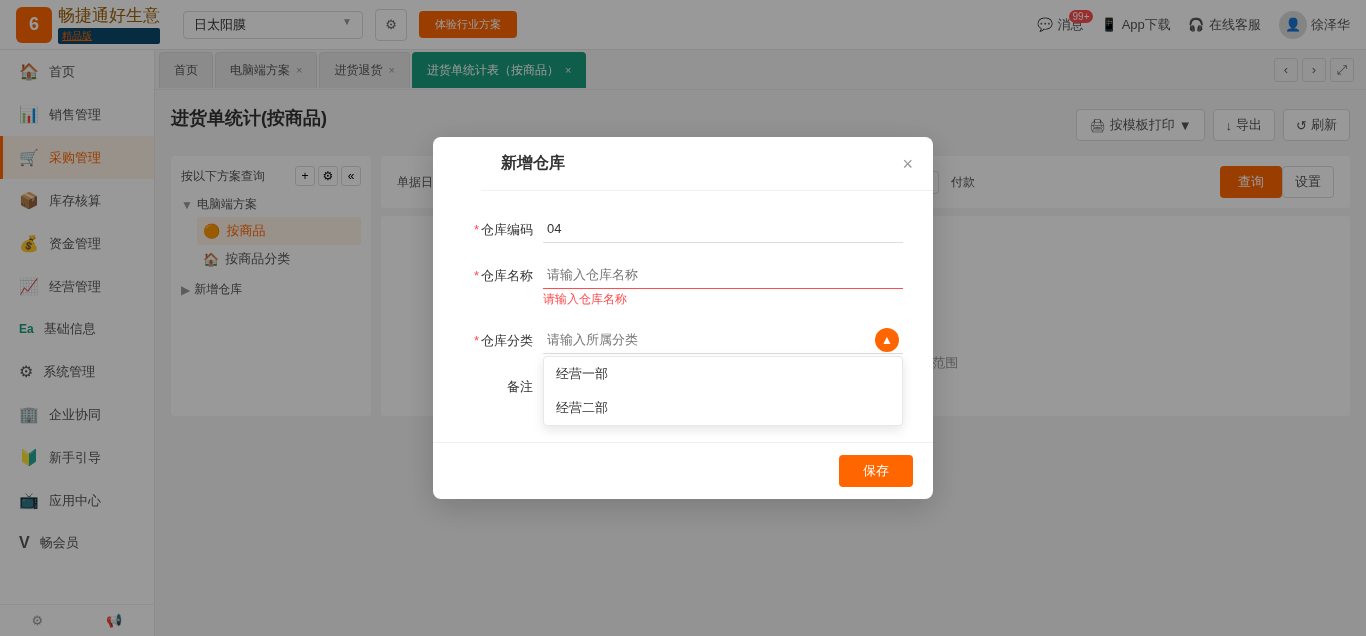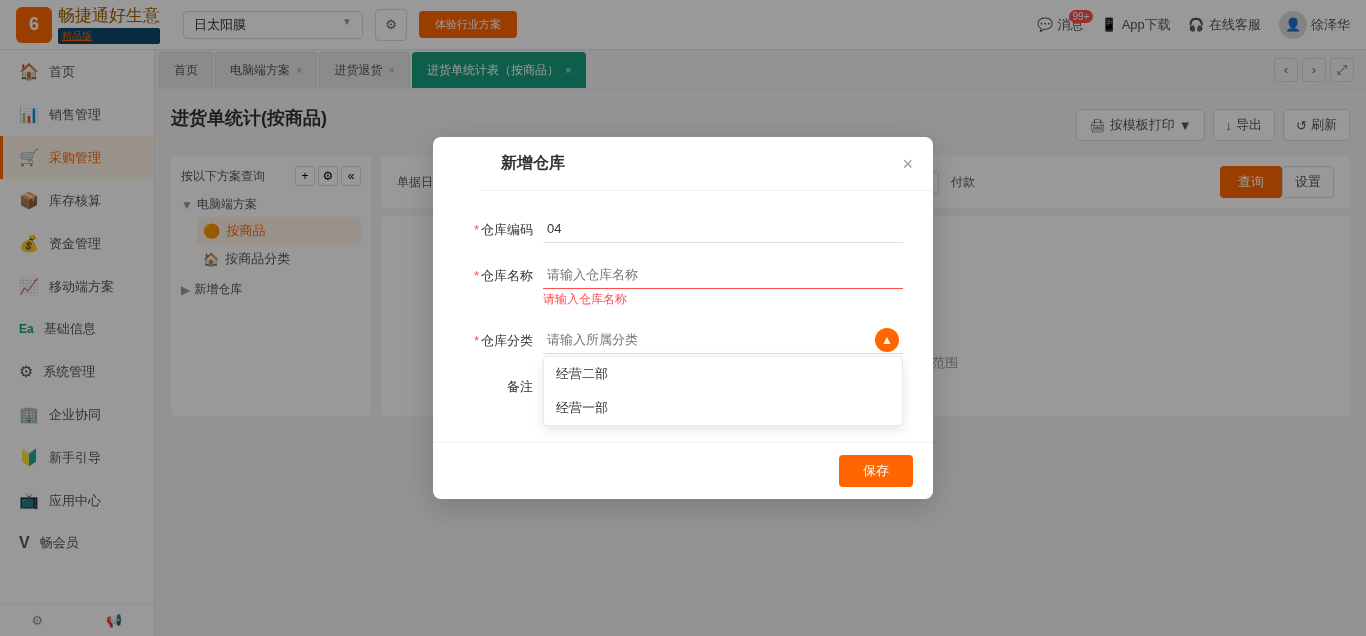--- a/index.html
+++ b/index.html
@@ -331,21 +331,21 @@
     <div class="sidebar-item">
       <span class="sidebar-icon">📦</span>
       <span>库存核算</span>
     </div>
     <div class="sidebar-item">
       <span class="sidebar-icon">💰</span>
       <span>资金管理</span>
     </div>
     <div class="sidebar-item">
       <span class="sidebar-icon">📈</span>
-      <span>移动端方案</span>
+      <span>经营管理</span>
     </div>
     <div class="sidebar-item">
       <span class="sidebar-icon" style="font-style:normal;font-size:12px;font-weight:bold;color:#1a9d7f;">Ea</span>
       <span>基础信息</span>
     </div>
     <div class="sidebar-item">
       <span class="sidebar-icon">⚙</span>
       <span>系统管理</span>
     </div>
     <div class="sidebar-item">
@@ -522,22 +522,22 @@
       </div>
 
       <div class="form-row">
         <div class="form-label required">仓库分类</div>
         <div class="select-wrapper">
           <input class="select-input" type="text" placeholder="请输入所属分类" style="">
           <div class="select-arrow-btn">
             <span>▲</span>
           </div>
           <div class="dropdown-list">
+            <div class="dropdown-item">经营一部</div>
             <div class="dropdown-item">经营二部</div>
-            <div class="dropdown-item">经营一部</div>
           </div>
         </div>
       </div>
 
       <div class="form-row">
         <div class="form-label">备注</div>
         <div style="flex:1;">
           <input class="form-control" type="text" style="width: 100%;">
         </div>
       </div>

